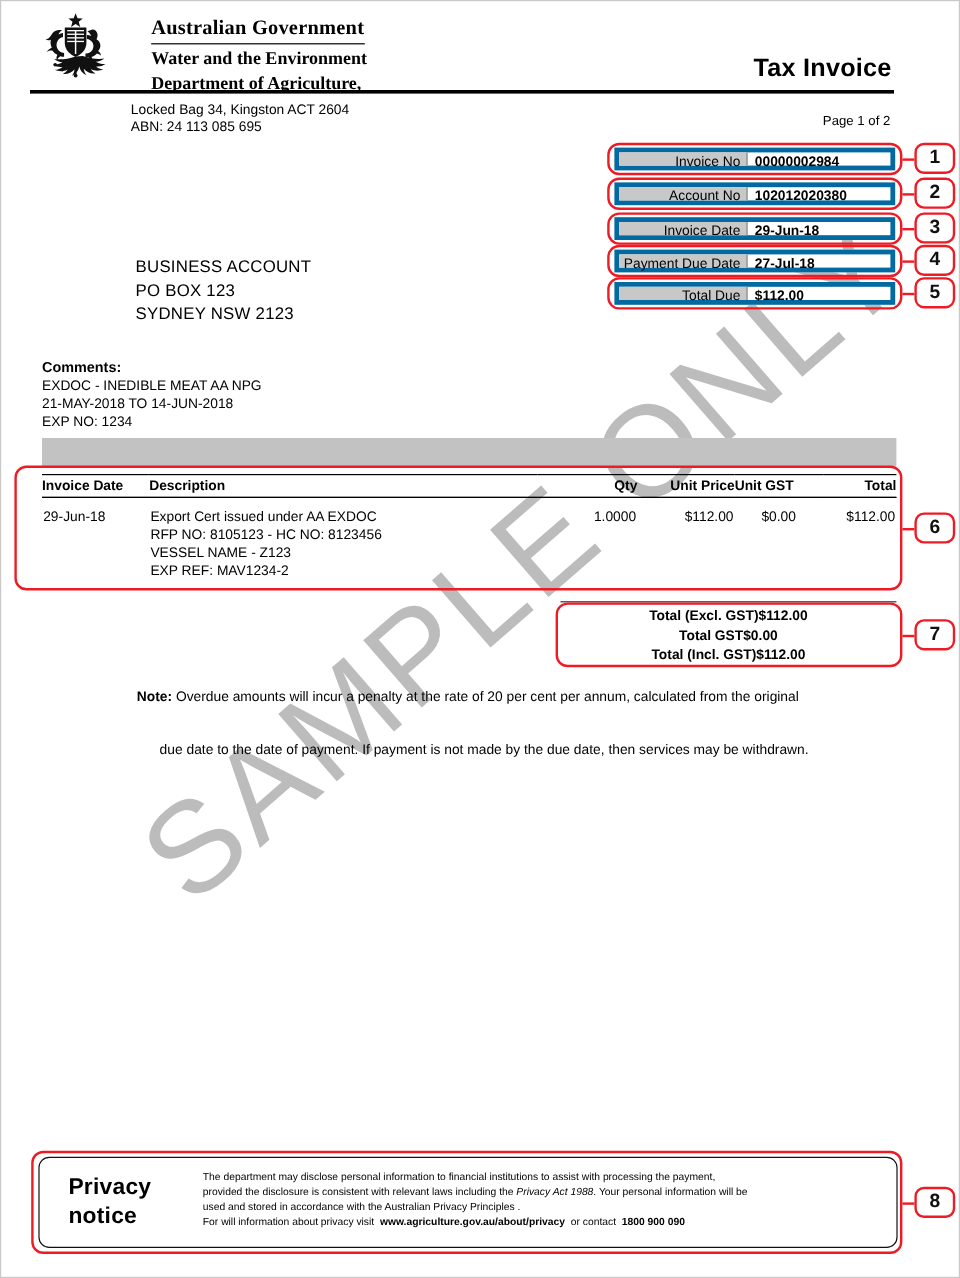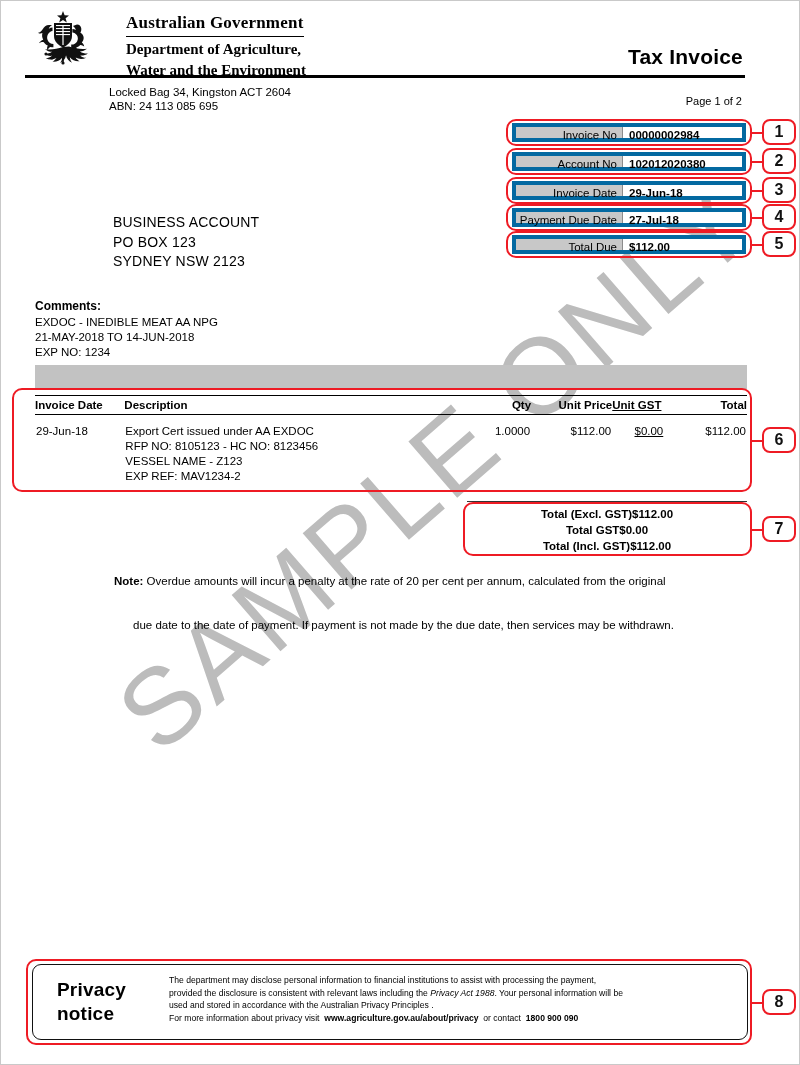--- a/index.html
+++ b/index.html
@@ -223,21 +223,21 @@
   .tbl td {
     vertical-align: top;
     padding-top: 9px;
     font-size: 11.5px;
     line-height: 15px;
   }
   .c-date  { width: 88px; }
   .c-desc  { width: 330px; }
   .c-qty   { width: 82px;  text-align: right !important; }
   .c-price { width: 80px;  text-align: right !important; }
-  .c-gst   { width: 72px;  text-align: center; text-decoration: underline; }
+  .c-gst   { width: 72px;  text-align: center; }
   .c-total { width: 60px;  text-align: right !important; }
 
   
   .totals-rule {
     position: absolute;
     left: 466px;
     top: 500px;
     width: 280px;
     border-top: 1.6px solid #333;
   }
@@ -328,22 +328,22 @@
         <circle cx="57" cy="45" r="1.5"></circle>
           <circle cx="51" cy="49" r="1.5"></circle>
         <circle cx="40" cy="54" r="1.6"></circle>
         <rect x="39.2" y="40" width="1.6" height="14"></rect>
       </g>
     </svg>
   </div>
 
   <div class="gov-block layer">
     <div class="gov-line1">Australian Government</div>
+    <div class="gov-line2">Water and the Environment</div>
     <div class="gov-line2">Department of Agriculture,</div>
-    <div class="gov-line2">Water and the Environment</div>
   </div>
 
   <div class="tax-invoice layer">Tax Invoice</div>
   <div class="rule layer"></div>
 
   <div class="addr-post layer">
     <div>Locked Bag 34, Kingston ACT 2604</div>
     <div>ABN:  24 113 085 695</div>
   </div>
 
@@ -464,19 +464,19 @@
 
   <div class="privacy-outer layer"></div>
   <div class="privacy-title layer">
     <div>Privacy</div>
     <div>notice</div>
   </div>
   <div class="privacy-text layer">
     <div>The department may disclose personal information to financial institutions to assist with processing the payment,</div>
     <div><span>provided the disclosure is consistent with relevant laws including the </span><i>Privacy Act 1988</i><span>.  Your personal information will be</span></div>
     <div>used and stored in accordance with the Australian Privacy Principles .</div>
-    <div><span>For more information about privacy visit</span>&nbsp; <b>www.agriculture.gov.au/about/privacy</b>&nbsp; <span>or contact</span>&nbsp; <b>1800 900 090</b></div>
+    <div><span>For will information about privacy visit</span>&nbsp; <b>www.agriculture.gov.au/about/privacy</b>&nbsp; <span>or contact</span>&nbsp; <b>1800 900 090</b></div>
   </div>
   <div class="redbox" style="left:25px;top:958px;width:726px;height:86px"></div>
   <div class="connector" style="left:751px;top:1001px;width:10px"></div>
   <div class="callout" style="left:761px;top:988px">8</div>
 
 </div>
 
 </body></html>

